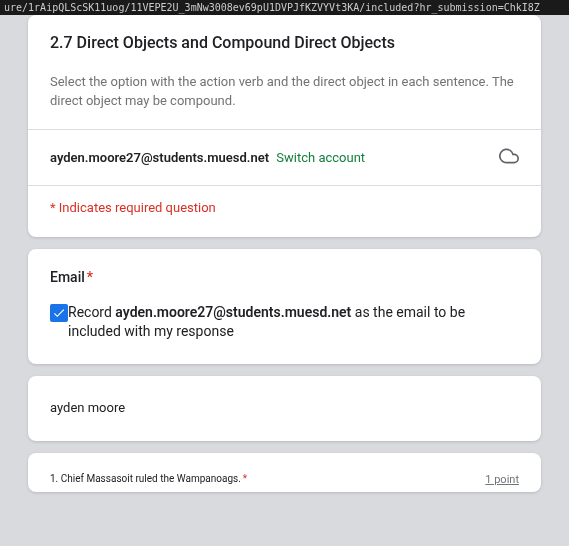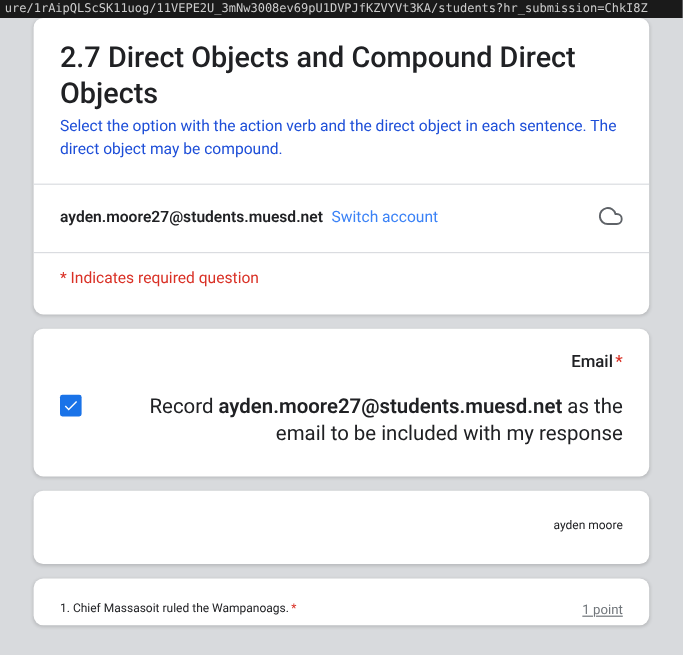--- a/index.html
+++ b/index.html
@@ -25,87 +25,86 @@
       padding: 0 28px;
     }
     .card {
       background: #fff;
       border-radius: 8px;
       box-shadow: 0 1px 3px rgba(0,0,0,0.15);
       margin-bottom: 12px;
       overflow: hidden;
     }
     .form-title {
-      font-size: 24px;
+      font-size: 16px;
       font-weight: 500;
       line-height: 1.25;
-      margin-bottom: 4px;
+      margin-bottom: 20px;
       color: #202124;
     }
     .form-desc {
       font-size: 13px;
       line-height: 1.45;
-      color: #1d4ed8;
+      color: #737373;
       margin-bottom: 2px;
     }
     .divider {
       border: none;
       border-top: 1px solid #dadce0;
     }
     .account-row {
       display: flex;
       align-items: center;
       justify-content: space-between;
       padding: 16px 22px;
       font-size: 13px;
     }
     .account-left b { font-weight: 600; }
     .switch-link {
-      color: #3b82f6;
+      color: #15803d;
       margin-left: 4px;
       cursor: pointer;
     }
     .cloud-icon { color: #5f6368; }
     .required-row {
       padding: 14px 22px 22px;
       font-size: 13px;
       color: #d93025;
     }
     .q-card {
       padding: 20px 22px 22px;
-      text-align: right;
     }
     .q-label {
       font-size: 14px;
       font-weight: 500;
       margin-bottom: 18px;
     }
     .asterisk { color: #d93025; margin-left: 2px; }
     .checkbox-row {
       display: flex;
       align-items: flex-start;
-      gap: 12px;
-      font-size: 17px;
+      gap: 0;
+      font-size: 14px;
       line-height: 1.4;
     }
     .checkbox {
       width: 18px;
       height: 18px;
       background: #1a73e8;
       border-radius: 2px;
       flex-shrink: 0;
       display: flex;
       align-items: center;
       justify-content: center;
       margin-top: 1px;
     }
     .checkbox svg { width: 14px; height: 14px; }
     .record-text b { font-weight: 600; }
     .answer-text {
-      font-size: 10px;
+      font-size: 13px;
       color: #202124;
       padding: 4px 0;
     }
     .q-bottom-card {
       padding: 20px 22px 6px;
       display: flex;
       justify-content: space-between;
       align-items: flex-start;
     }
     .q-text {
@@ -118,21 +117,21 @@
       white-space: nowrap;
       margin-left: 12px;
       text-decoration: underline;
     }
     .header-card-outer { padding: 0; }
     .header-content { padding: 18px 22px 16px; }
   </style>
 </head>
 <body>
 
-<div class="url-bar">ure/1rAipQLScSK11uog/11VEPE2U_3mNw3008ev69pU1DVPJfKZVYVt3KA/students?hr_submission=ChkI8Z</div>
+<div class="url-bar">ure/1rAipQLScSK11uog/11VEPE2U_3mNw3008ev69pU1DVPJfKZVYVt3KA/included?hr_submission=ChkI8Z</div>
 
 <div class="form-wrap">
 
   <div class="card header-card-outer">
     <div class="header-content">
       <div class="form-title">2.7 Direct Objects and Compound Direct Objects</div>
       <div class="form-desc">Select the option with the action verb and the direct object in each sentence. The direct object may be compound.</div>
     </div>
     <hr class="divider">
     <div class="account-row">

